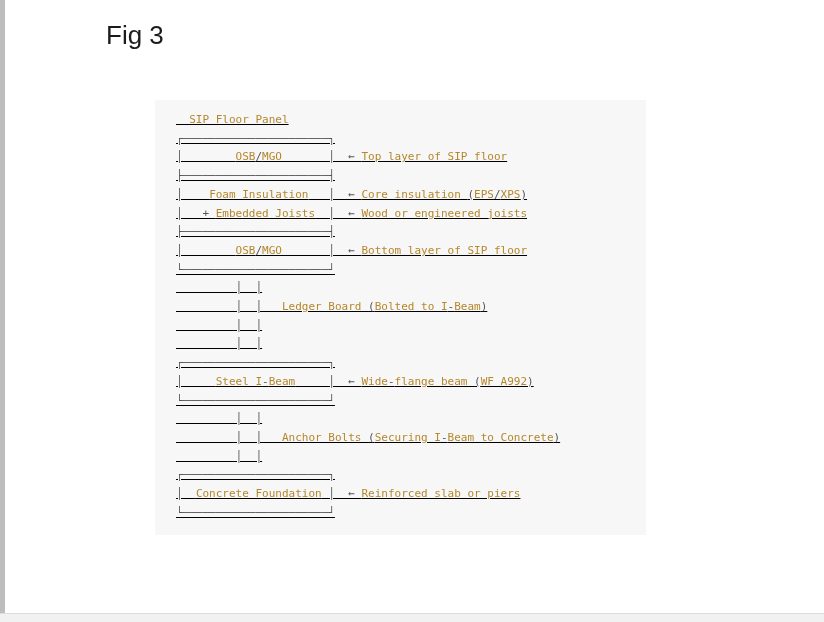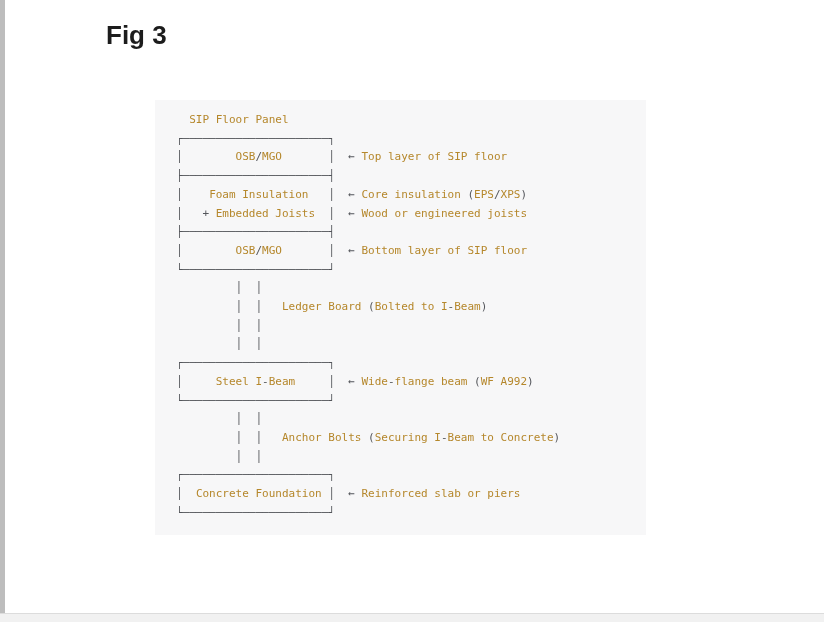--- a/index.html
+++ b/index.html
@@ -21,39 +21,40 @@
     width: 5px;
     height: 622px;
     background: var(--left-border, #bdbdbd);
   }
   .fig-title {
     position: absolute;
     left: 106px;
     top: 20px;
     margin: 0;
     font-size: 26px;
-    font-weight: 700;
+    font-weight: 400;
     color: #1c1c1c;
   }
   .diagram-panel {
     position: absolute;
     left: 155px;
     top: 100px;
     width: 491px;
     height: 435px;
     box-sizing: border-box;
     padding: 11px 0 0 21px;
     background: var(--panel-bg, #f7f7f8);
   }
   .ascii {
     margin: 0;
     font-family: "DejaVu Sans Mono", monospace;
     font-size: 11px;
     line-height: 18.7px;
     white-space: pre;
+    text-decoration: underline;
   }
   .seg-g { color: var(--structure, #54565b); }
   .seg-y { color: var(--label, #b5872b); }
   .scrollbar-track {
     position: absolute;
     left: 0;
     bottom: 0;
     width: 824px;
     height: 9px;
     box-sizing: border-box;

